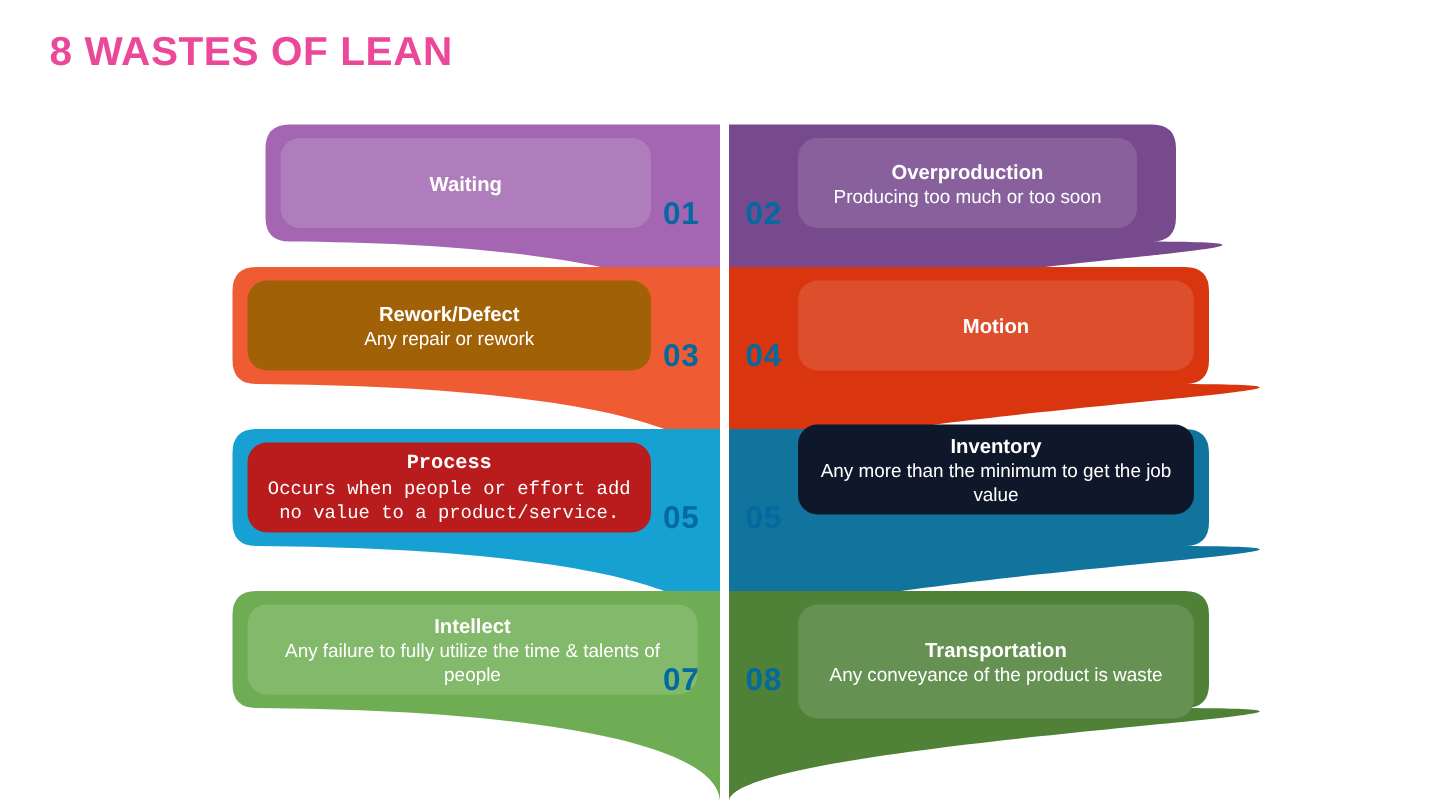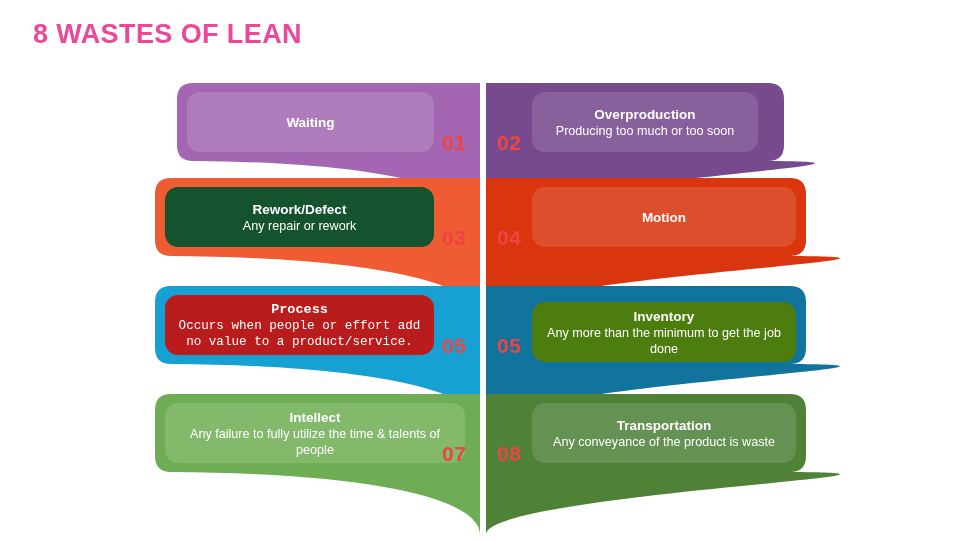--- a/index.html
+++ b/index.html
@@ -16,21 +16,21 @@
   #board{position:absolute;left:0;top:0;width:960px;height:540px;}
   .petal-svg{position:absolute;left:0;top:0;width:960px;height:540px;pointer-events:none;}
   .inner{
     position:absolute;border-radius:13px;
     display:flex;flex-direction:column;align-items:center;justify-content:center;
     text-align:center;color:#ffffff;box-sizing:border-box;padding:4px 8px;
   }
   .c-title{font-size:13.5px;font-weight:bold;line-height:17px;}
   .c-desc{font-size:12.6px;font-weight:normal;line-height:16px;}
   .num{
-    position:absolute;color:#ef4444;font-size:21px;font-weight:bold;
+    position:absolute;color:#0369a1;font-size:21px;font-weight:bold;
     letter-spacing:0.5px;
     text-align:center;
   }
 </style>
 </head>
 <body style="background: rgb(255, 255, 255);">
 
 <div id="title" style="color: #ec4899;">8 WASTES OF LEAN</div>
 
 <div id="board">
@@ -49,43 +49,43 @@
   <div id="cards-layer">
       <div class="inner" style="left: 187px; top: 92px; width: 247px; height: 60px; background: rgb(176, 125, 188);">
         <div class="c-title">Waiting</div>
       </div>
       <div class="num" style="top: 131px; left: 442px;">01</div>
       <div class="inner" style="left: 532px; top: 92px; width: 226px; height: 60px; background: rgb(135, 96, 156);">
         <div class="c-title">Overproduction</div>
         <div class="c-desc">Producing too much or too soon</div>
       </div>
       <div class="num" style="top: 131px; left: 497px;">02</div>
-      <div class="inner" style="left: 165px; top: 187px; width: 269px; height: 60px; background: #14532d;">
+      <div class="inner" style="left: 165px; top: 187px; width: 269px; height: 60px; background: #a16207;">
         <div class="c-title">Rework/Defect</div>
         <div class="c-desc">Any repair or rework</div>
       </div>
       <div class="num" style="top: 226px; left: 442px;">03</div>
       <div class="inner" style="left: 532px; top: 187px; width: 264px; height: 60px; background: rgb(221, 78, 44);">
         <div class="c-title">Motion</div>
       </div>
       <div class="num" style="top: 226px; left: 497px;">04</div>
       <div class="inner" style="left: 165px; top: 295px; width: 269px; height: 60px; background: #b91c1c; font-family: Liberation Mono, monospace;">
         <div class="c-title">Process</div>
         <div class="c-desc">Occurs when people or effort add no value to a product/service.</div>
       </div>
       <div class="num" style="top: 334px; left: 442px;">05</div>
-      <div class="inner" style="left: 532px; top: 302px; width: 264px; height: 60px; background: #4d7c0f;">
+      <div class="inner" style="left: 532px; top: 283px; width: 264px; height: 60px; background: #0f172a;">
         <div class="c-title">Inventory</div>
-        <div class="c-desc">Any more than the minimum to get the job done</div>
+        <div class="c-desc">Any more than the minimum to get the job value</div>
       </div>
       <div class="num" style="top: 334px; left: 497px;">05</div>
       <div class="inner" style="left: 165px; top: 403px; width: 300px; height: 60px; background: rgb(130, 185, 107);">
         <div class="c-title">Intellect</div>
         <div class="c-desc">Any failure to fully utilize the time &amp; talents of people</div>
       </div>
       <div class="num" style="top: 442px; left: 442px;">07</div>
-      <div class="inner" style="left: 532px; top: 403px; width: 264px; height: 60px; background: rgb(101, 145, 82);">
+      <div class="inner" style="left: 532px; top: 403px; width: 264px; height: 76px; background: rgb(101, 145, 82);">
         <div class="c-title">Transportation</div>
         <div class="c-desc">Any conveyance of the product is waste</div>
       </div>
       <div class="num" style="top: 442px; left: 497px;">08</div>
     </div>
 </div>
 
 </body></html>

